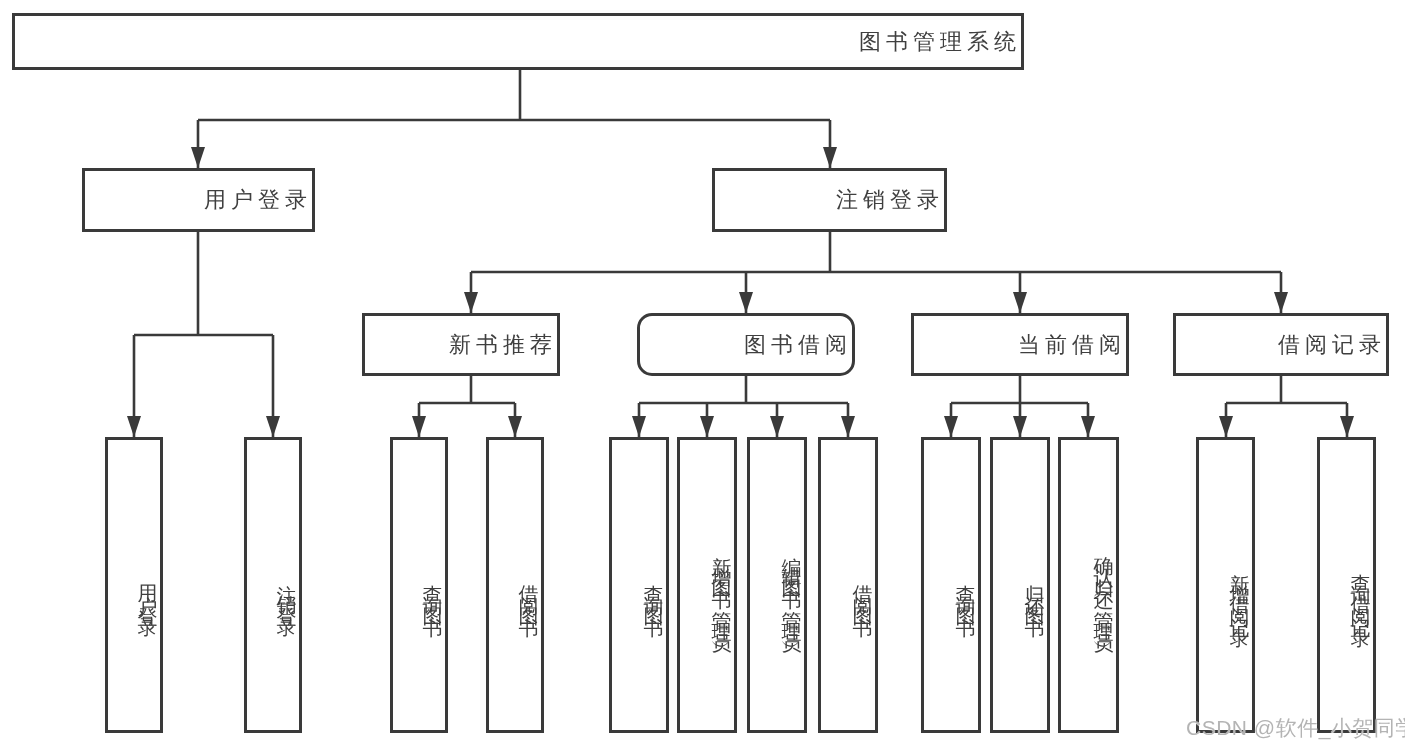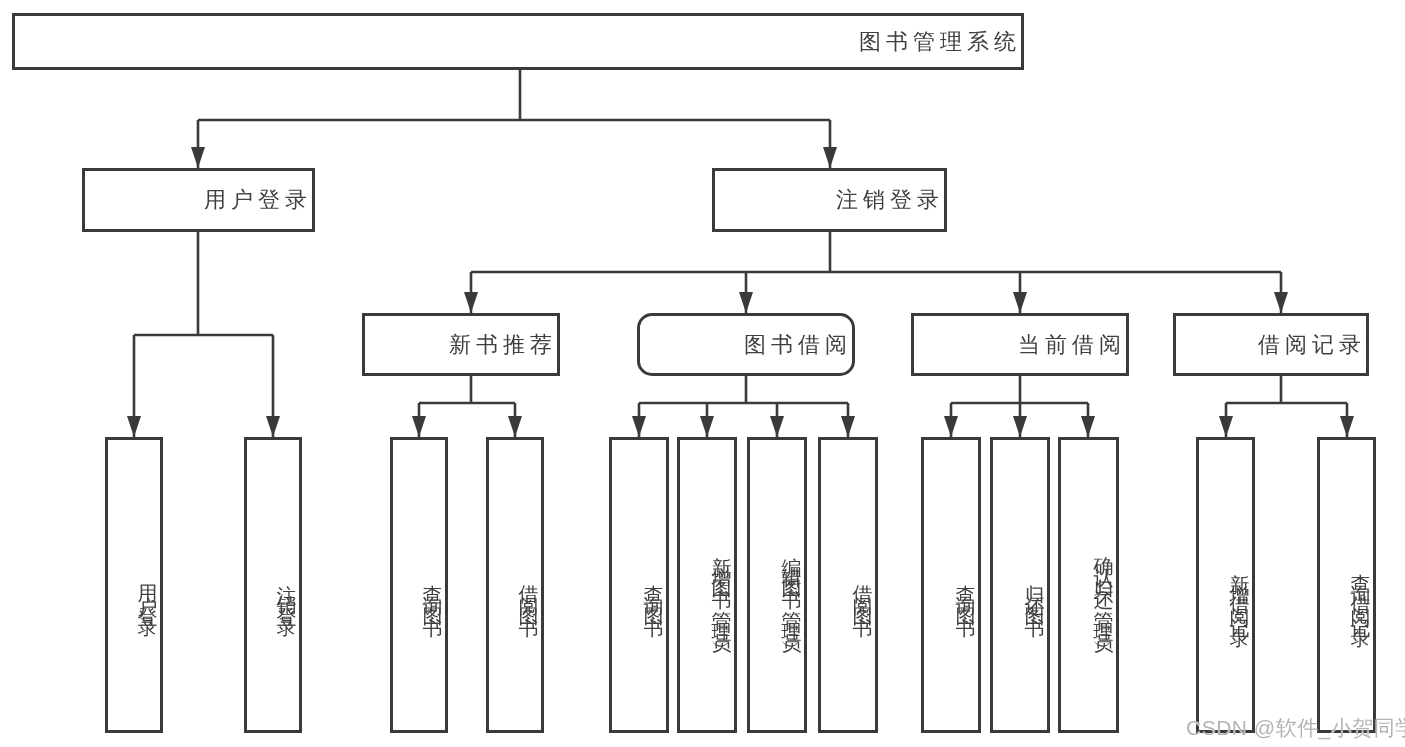--- a/index.html
+++ b/index.html
@@ -21,21 +21,21 @@
     font-size:20px;letter-spacing:11px;padding-top:11px;
     line-height:1.2;color:#3f3f3f;
   }
   
   .n-root{left:12px;top:13px;width:1012px;height:57px;}
   .n-l2-0{left:82px;top:168px;width:233px;height:64px;}
   .n-l2-1{left:712px;top:168px;width:235px;height:64px;}
   .n-l3-0{left:362px;top:313px;width:198px;height:63px;}
   .n-l3-1{left:637px;top:313px;width:218px;height:63px;border-radius:15px;}
   .n-l3-2{left:911px;top:313px;width:218px;height:63px;padding-left:8px;}
-  .n-l3-3{left:1173px;top:313px;width:196px;height:63px;}
+  .n-l3-3{left:1173px;top:313px;width:216px;height:63px;}
   .leaf{top:437px;height:296px;}
   .n-lf-0{left:105px;width:58px;}
   .n-lf-1{left:244px;width:58px;}
   .n-lf-2{left:390px;width:58px;}
   .n-lf-3{left:486px;width:58px;}
   .n-lf-4{left:609px;width:60px;}
   .n-lf-5{left:677px;width:60px;}
   .n-lf-6{left:747px;width:60px;}
   .n-lf-7{left:818px;width:60px;}
   .n-lf-8{left:921px;width:60px;}

